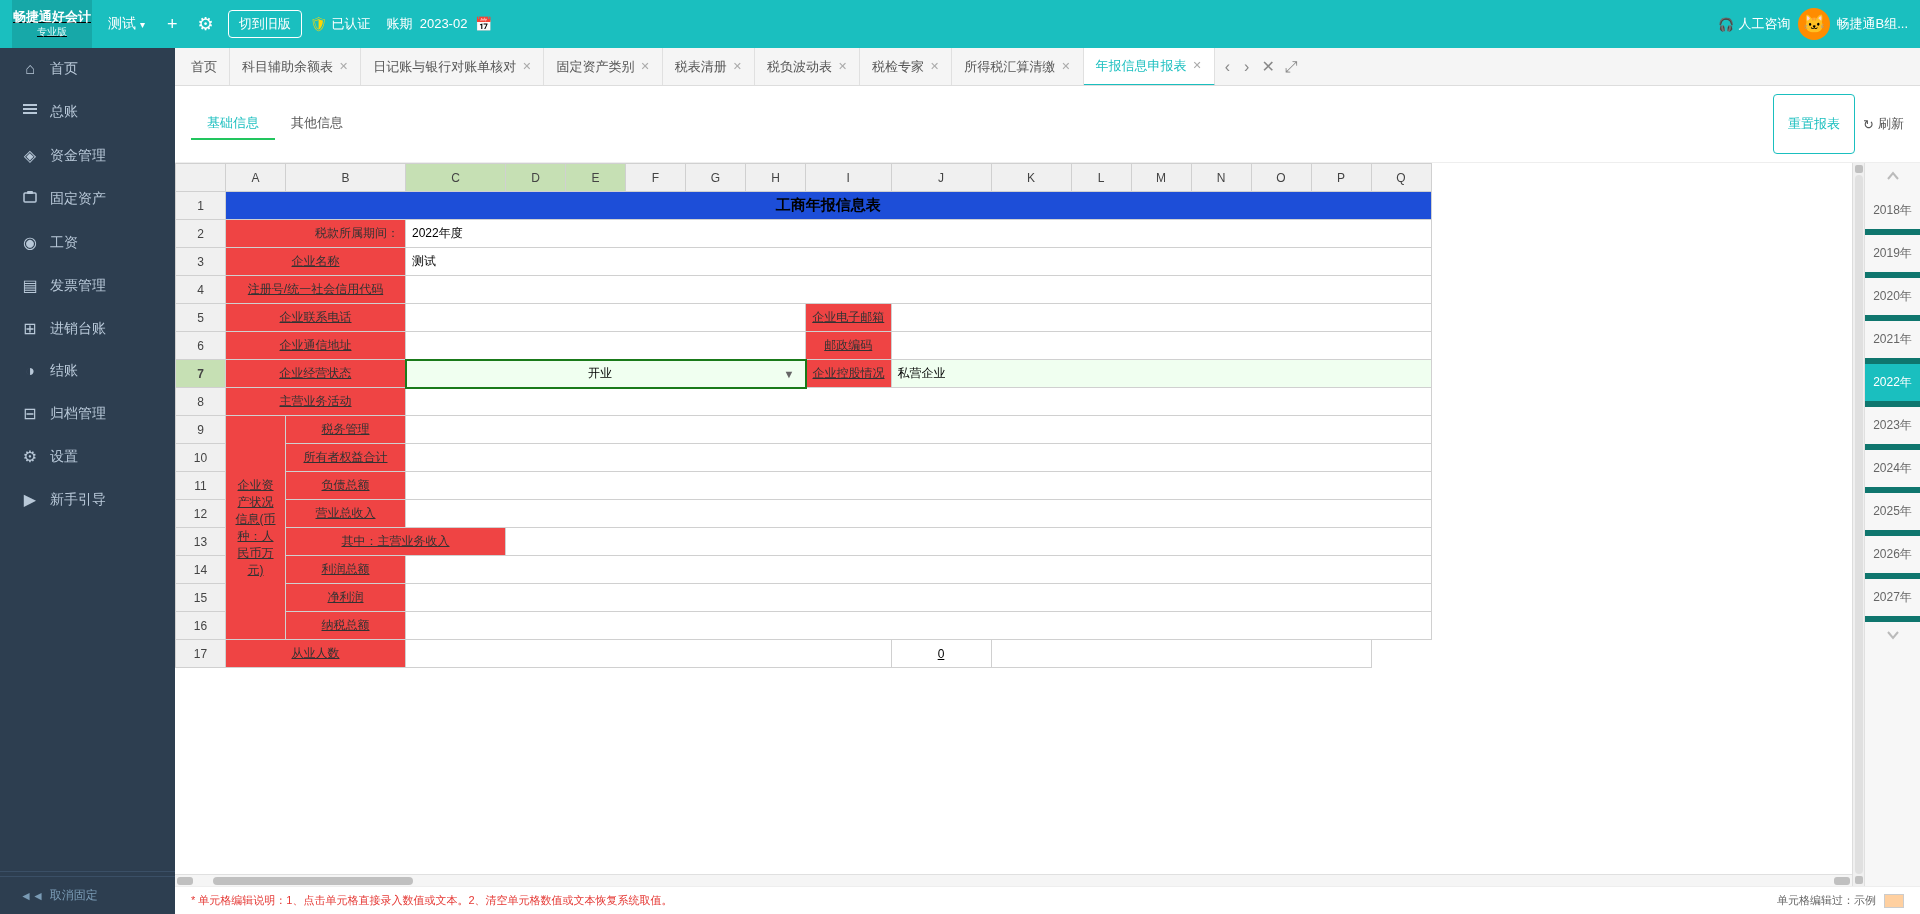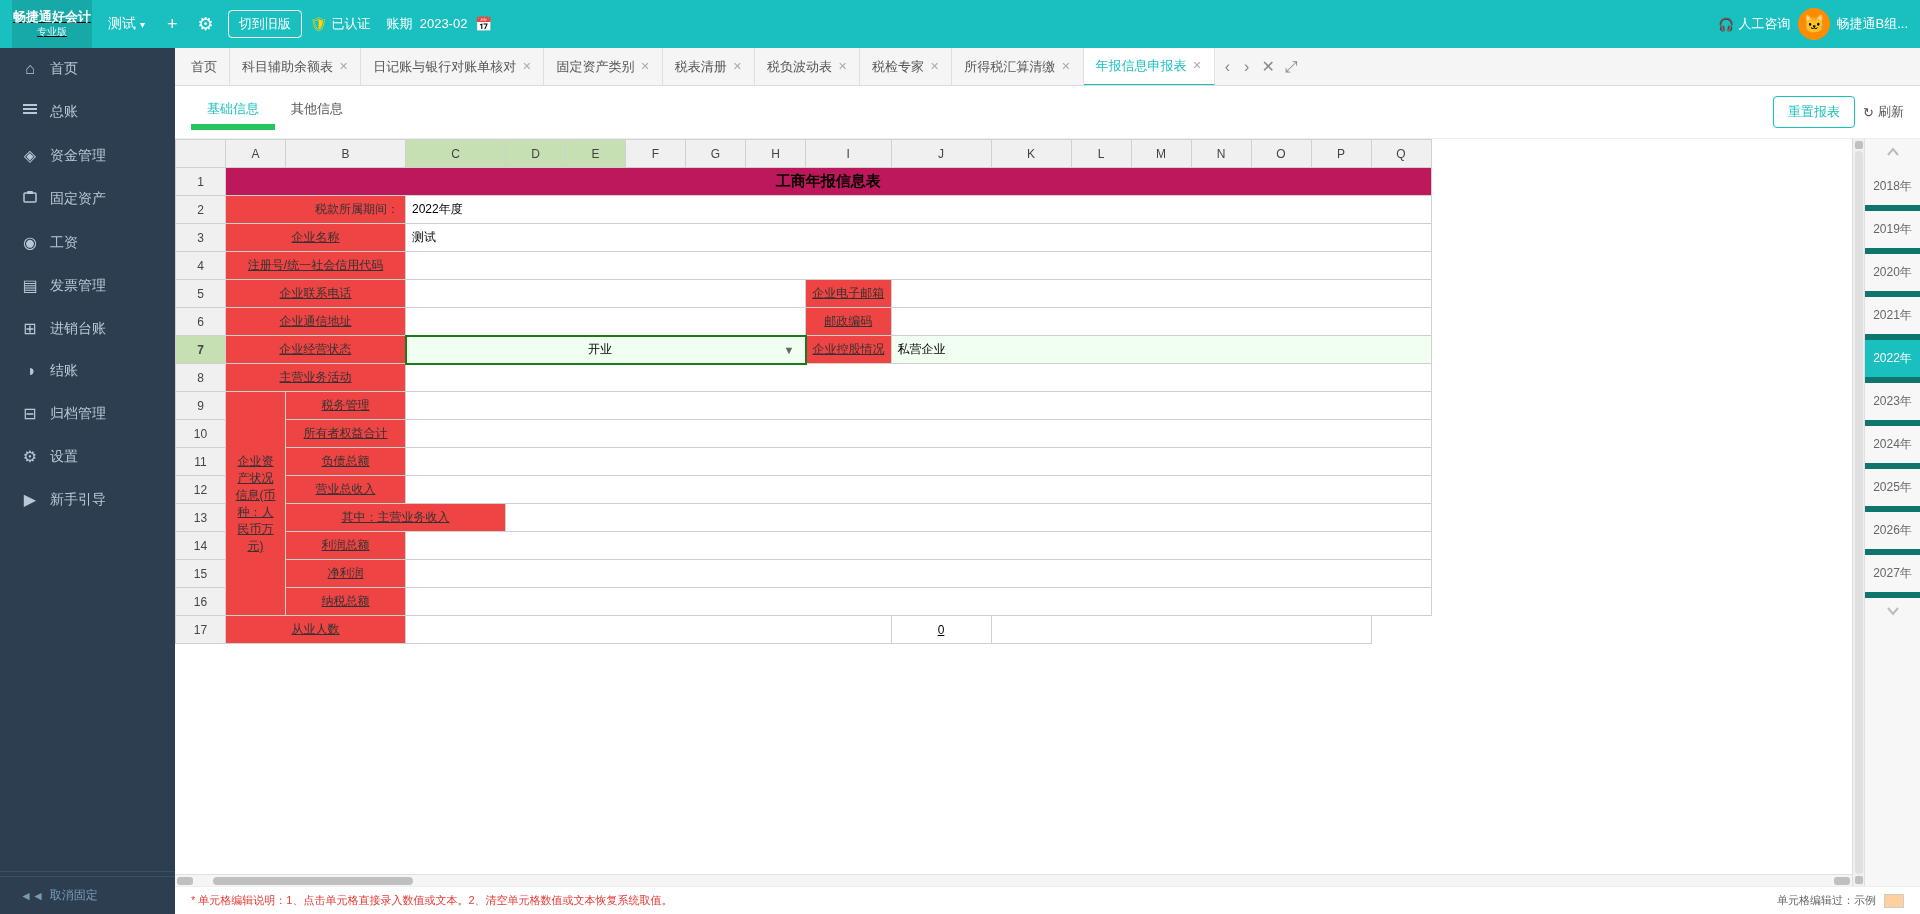--- a/index.html
+++ b/index.html
@@ -40,23 +40,23 @@
     .sidebar-menu { flex: 1; overflow-y: auto; }
     .sidebar-item { display: flex; align-items: center; gap: 10px; padding: 12px 20px; color: #b8c8d8; cursor: pointer; font-size: 14px; transition: background 0.2s; }
     .sidebar-item.active { background: #1abfbf; color: #fff; }
     .sidebar-item .s-icon { font-size: 16px; width: 20px; text-align: center; }
     .sidebar-pin { display: flex; align-items: center; gap: 6px; padding: 10px 20px; color: #7a9bb5; cursor: pointer; font-size: 12px; border-top: 1px solid #3a4f66; }
 
     
     .content-sub-header { display: flex; align-items: center; justify-content: space-between; padding: 8px 16px; border-bottom: 1px solid #eee; flex-shrink: 0; background: #fff; }
     .sub-tabs { display: flex; gap: 0; }
     .sub-tab { padding: 6px 16px; font-size: 13px; cursor: pointer; border-bottom: 2px solid transparent; color: #555; }
-    .sub-tab.active { color: #1abfbf; border-bottom: 6px solid #22c55e; }
+    .sub-tab.active { color: #1abfbf; border-bottom: 2px solid #22c55e; }
     .sub-actions { display: flex; gap: 8px; align-items: center; }
-    .reset-btn { border: 1.5px solid #1abfbf; color: #1abfbf; background: none; padding: 6px 14px; border-radius: 4px; font-size: 13px; cursor: pointer; }
+    .reset-btn { border: 1.5px solid #1abfbf; color: #1abfbf; background: none; padding: 20px 14px; border-radius: 4px; font-size: 13px; cursor: pointer; }
     .refresh-btn { display: flex; align-items: center; gap: 4px; background: none; border: none; color: #555; font-size: 13px; cursor: pointer; }
 
     
     .spreadsheet-wrapper { flex: 1; overflow: hidden; display: flex; position: relative; }
     .spreadsheet-main { flex: 1; overflow: hidden; display: flex; flex-direction: column; }
 
     
     .year-panel { width: 56px; background: #f7f7f7; border-left: 1px solid #e0e0e0; display: flex; flex-direction: column; align-items: center; overflow-y: auto; flex-shrink: 0; }
     .year-panel-nav { color: #bbb; font-size: 14px; cursor: pointer; padding: 6px 0; }
     .year-item { width: 100%; text-align: center; padding: 10px 2px; font-size: 12px; color: #666; cursor: pointer; border-bottom: 6px solid #0f766e; }
@@ -67,21 +67,21 @@
     .spreadsheet-table { border-collapse: collapse; font-size: 12px; min-width: 1200px; }
     .spreadsheet-table th, .spreadsheet-table td { border: 1px solid #d0d0d0; padding: 4px 6px; white-space: nowrap; height: 28px; }
     .col-header { background: #f0f0f0; text-align: center; font-weight: normal; color: #444; min-width: 50px; position: sticky; top: 0; z-index: 2; }
     .row-header { background: #f0f0f0; text-align: center; font-weight: normal; color: #444; width: 36px; position: sticky; left: 0; z-index: 1; }
     .col-c-h { background: #c6e0b4; } 
     .col-d-h { background: #c6e0b4; }
     .col-e-h { background: #c6e0b4; }
     .selected-cell { border: 2px solid #1a7a1a !important; background: #f0fff0; }
     .cell-center { text-align: center; text-decoration: underline; }
     .cell-right { text-align: right; }
-    .merged-title { text-align: center; font-size: 15px; font-weight: bold; background: #be185d; }
+    .merged-title { text-align: center; font-size: 15px; font-weight: bold; background: #1d4ed8; }
     .label-cell { background: #ef4444; color: #333; }
     .dropdown-cell { display: flex; align-items: center; justify-content: space-between; padding: 0 4px; }
     .dropdown-arrow { color: #666; font-size: 11px; }
 
     
     .bottom-bar { display: flex; align-items: center; padding: 6px 16px; border-top: 1px solid #eee; font-size: 11px; background: #fff; flex-shrink: 0; gap: 8px; }
     .bottom-note { color: #e53935; }
     .bottom-right { margin-left: auto; display: flex; align-items: center; gap: 8px; color: #666; }
     .example-box { width: 20px; height: 14px; background: #ffd0a0; border: 1px solid #ccc; display: inline-block; vertical-align: middle; }
 

